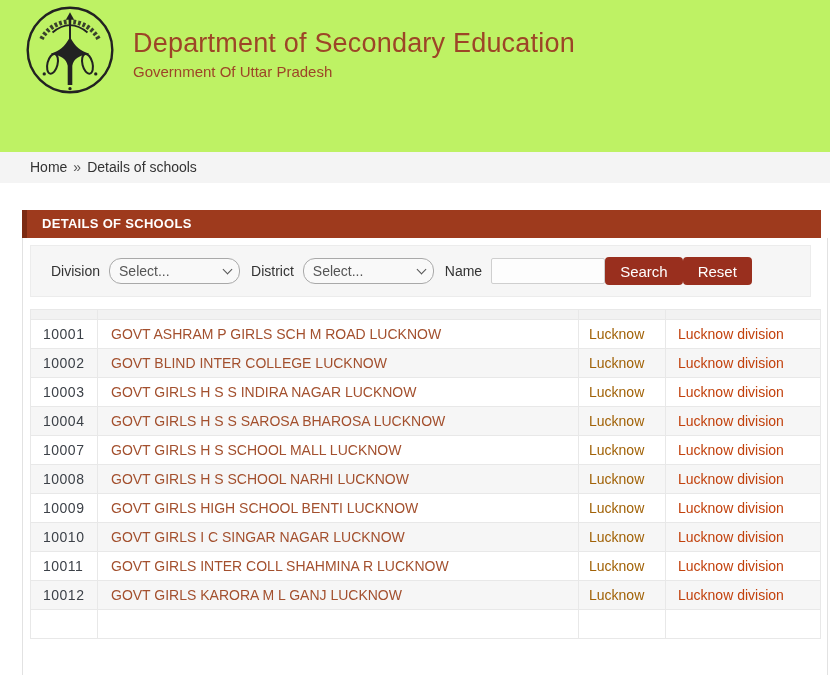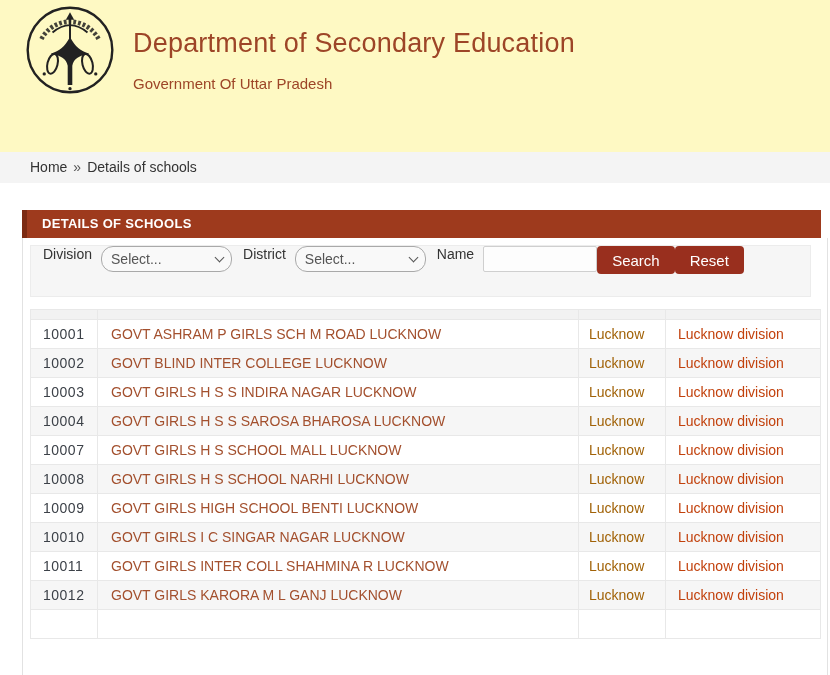--- a/index.html
+++ b/index.html
@@ -3,29 +3,29 @@
 <meta charset="utf-8">
 <style>
   * { box-sizing: border-box; margin: 0; padding: 0; }
   html, body {
     width: 830px; height: 675px;
     overflow: hidden;
     background: #ffffff;
     font-family: "Liberation Sans", "DejaVu Sans", sans-serif;
   }
   
-  .site-header { position: relative; height: 152px; background: #fef9c3; }
+  .site-header { position: relative; height: 152px; background: #bef264; }
   .emblem { position: absolute; left: 24px; top: 4px; width: 92px; height: 92px; }
   .title-block { position: absolute; left: 133px; top: 27px; }
   .site-title {
     font-size: 27px; font-weight: 500; letter-spacing: .2px;
     color: var(--title-color, #9d4527); line-height: 1.2;
   }
   .site-subtitle {
-    font-size: 15px; color: var(--title-color, #9d4527); margin-top: 16px;
+    font-size: 15px; color: var(--title-color, #9d4527); margin-top: 4px;
   }
   
   .breadcrumb-bar {
     height: 31px; background: #f4f4f4; line-height: 31px;
     padding-left: 30px; font-size: 14px; color: #333;
   }
   .breadcrumb-bar a { color: #333; text-decoration: none; }
   .crumb-sep { margin: 0 6px; color: #555; }
   
   .content-wrap { margin: 27px 0 0 22px; width: 806px; }
@@ -37,21 +37,21 @@
     padding-left: 15px;
   }
   .panel-body {
     border-left: 1px solid #e2e2e2; border-right: 1px solid #e2e2e2;
     padding: 7px 6px 0 7px; min-height: 440px;
   }
   
   .filter-bar {
     background: #f6f6f6; border: 1px solid #ececec;
     height: 52px; width: calc(100% - 10px);
-    display: flex; align-items: flex-start; padding: 0 12px;
+    display: flex; align-items: center; padding: 0 20px;
   }
   .filter-label { font-size: 14px; color: #333; white-space: nowrap; }
   .select-wrap { position: relative; margin: 0 0 0 9px; }
   .filter-select {
     -webkit-appearance: none; appearance: none;
     width: 131px; height: 26px;
     background: #f9f9f9; border: 1px solid #a9a9a9; border-radius: 12px;
     font-size: 14px; color: #555; padding: 0 22px 0 9px;
     font-family: inherit;
   }

